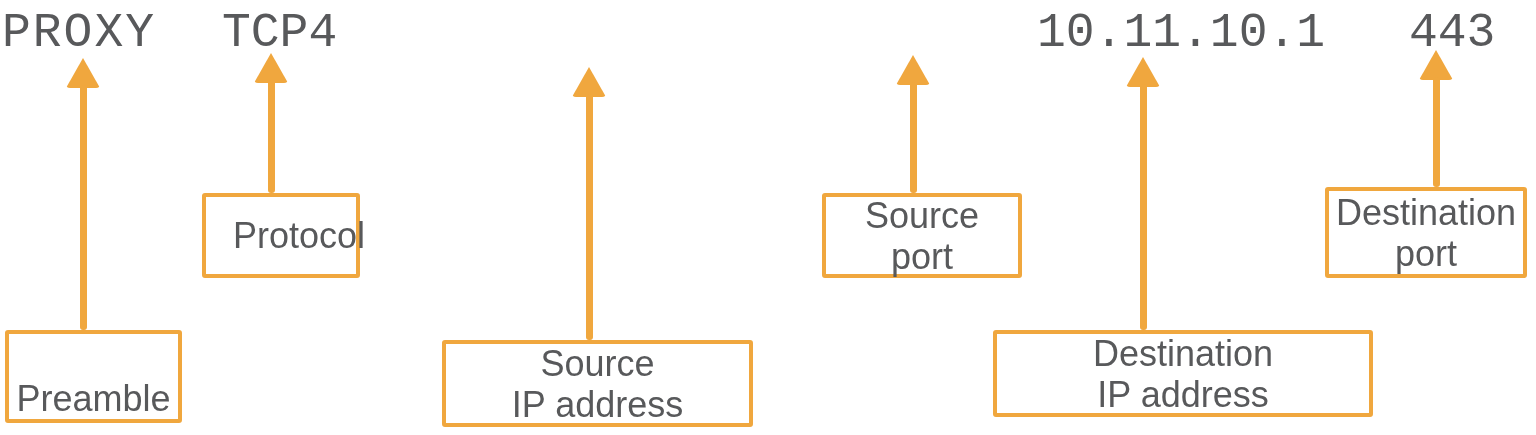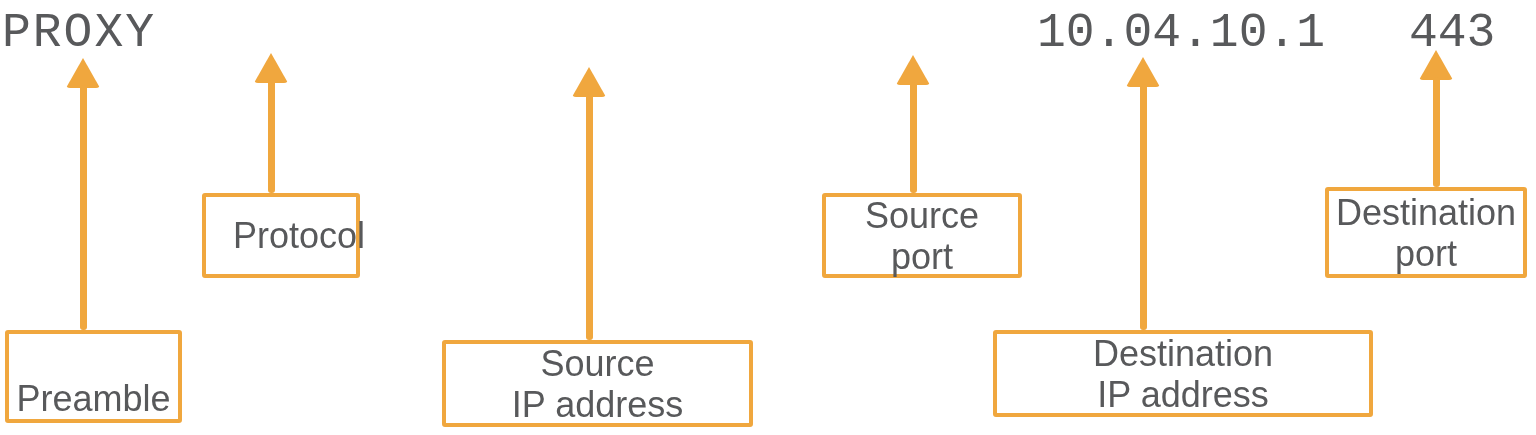--- a/index.html
+++ b/index.html
@@ -83,21 +83,22 @@
   .b4 { left: 822px;  top: 193px; width: 200px; height: 85px; }
   .b5 { left: 993px;  top: 330px; width: 380px; height: 87px; }
   .b6 { left: 1325px; top: 187px; width: 202px; height: 91px; }
 </style>
 </head>
 <body>
 
 <div class="canvas">
 
   <span class="mono-field f-preamble">PROXY</span>
-  <span class="mono-field f-dstip">10.04.10.1</span>
+  <span class="mono-field f-protocol">TCP4</span>
+  <span class="mono-field f-dstip">10.11.10.1</span>
   <span class="mono-field f-dstport">443</span>
 
   <div class="arrow a1">
     <div class="arrow-head"></div>
     <div class="arrow-shaft"></div>
   </div>
   <div class="arrow a2">
     <div class="arrow-head"></div>
     <div class="arrow-shaft"></div>
   </div>

